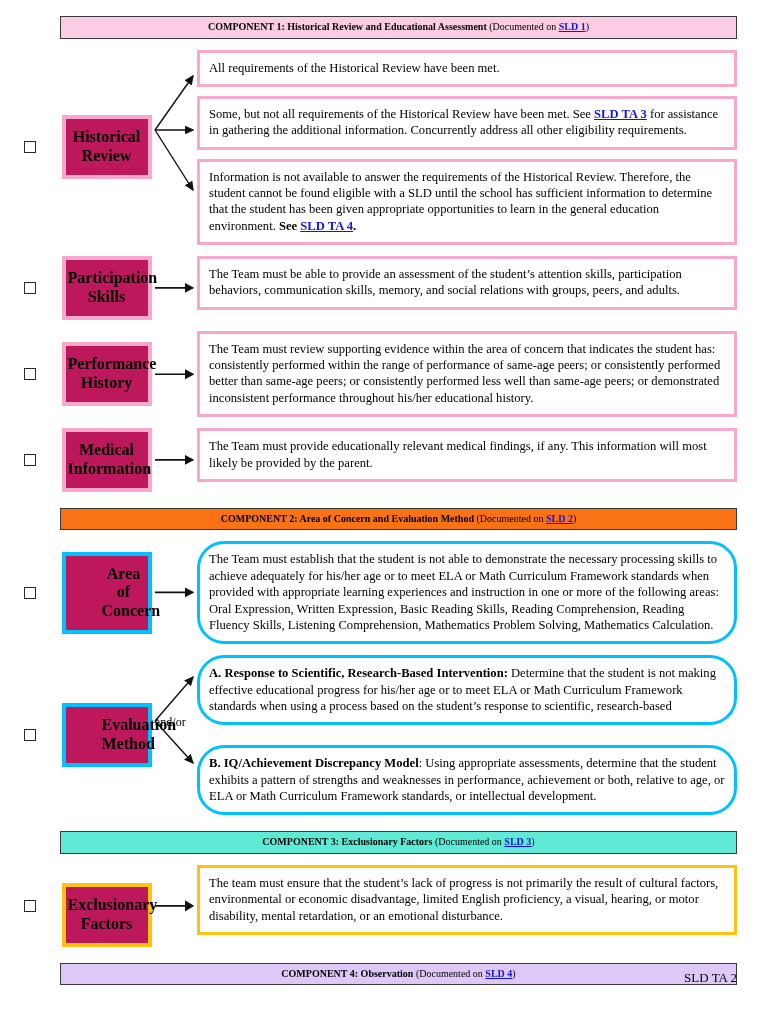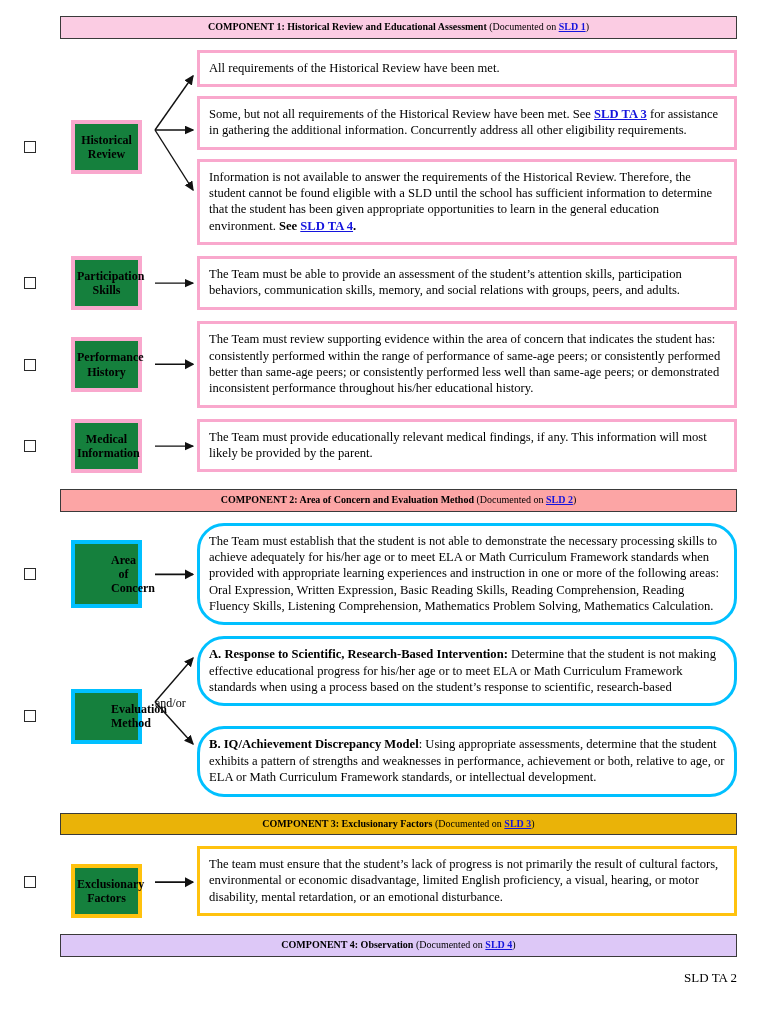--- a/index.html
+++ b/index.html
@@ -66,26 +66,26 @@
     display: block;
   }
 
   .label-cell {
     flex: 0 0 93px;
     display: flex;
     align-items: center;
     justify-content: center;
   }
   .label-box {
-    width: 71px;
+    width: 90px;
     border: 4px solid #f9a8cd;
-    background: #15803d;
+    background: #be185d;
     text-align: center;
     font-weight: bold;
-    font-size: 12px;
+    font-size: 16px;
     line-height: 1.18;
     padding: 9px 2px;
     font-family: "Liberation Serif", "DejaVu Serif", serif;
   }
   .label-box.blue   { border-color: #00c0ff; padding-left: 36px; }
   .label-box.gold   { border-color: #ffc20e; margin-top: 18px; }
 
   
   .connector {
     flex: 0 0 44px;
@@ -261,21 +261,21 @@
     </div>
     <div class="content-cell">
       <div class="content-box" style="min-height:46px;">
         <span>The Team must provide educationally relevant medical findings, if any.  This information will most likely be provided by the parent.</span>
       </div>
     </div>
   </div>
 
   <div class="spacer-md"></div>
 
-  <div class="component-bar" id="bar-1" style="background: #fca5a5;">
+  <div class="component-bar" id="bar-1" style="background: #f97316;">
     <span class="cb-strong">COMPONENT 2: Area of Concern and Evaluation Method</span><span class="cb-doc"> (Documented on </span><span class="link">SLD 2</span><span class="cb-doc">)</span>
   </div>
 
   <div class="spacer-sm"></div>
 
   <div class="row">
     <div class="checkbox-cell">
       <span class="checkbox"></span>
     </div>
     <div class="label-cell">
@@ -330,21 +330,21 @@
         <b>A.  Response to Scientific, Research-Based Intervention:</b><span> Determine that the student is not making effective educational progress for his/her age or to meet ELA or Math Curriculum Framework standards when using a process based on the student’s response to scientific, research-based</span>
       </div>
       <div class="content-box blue">
         <b>B.  IQ/Achievement Discrepancy Model</b><span>: Using appropriate assessments, determine that the student exhibits a pattern of strengths and weaknesses in performance, achievement or both, relative to age, or ELA or Math Curriculum Framework standards, or intellectual development.</span>
       </div>
     </div>
   </div>
 
   <div class="spacer-md"></div>
 
-  <div class="component-bar" id="bar-2" style="background: #eab308;">
+  <div class="component-bar" id="bar-2" style="background: #5eead4;">
     <span class="cb-strong">COMPONENT 3: Exclusionary Factors</span><span class="cb-doc"> (Documented on </span><span class="link">SLD 3</span><span class="cb-doc">)</span>
   </div>
 
   <div class="spacer-sm"></div>
 
   <div class="row">
     <div class="checkbox-cell">
       <span class="checkbox"></span>
     </div>
     <div class="label-cell">

